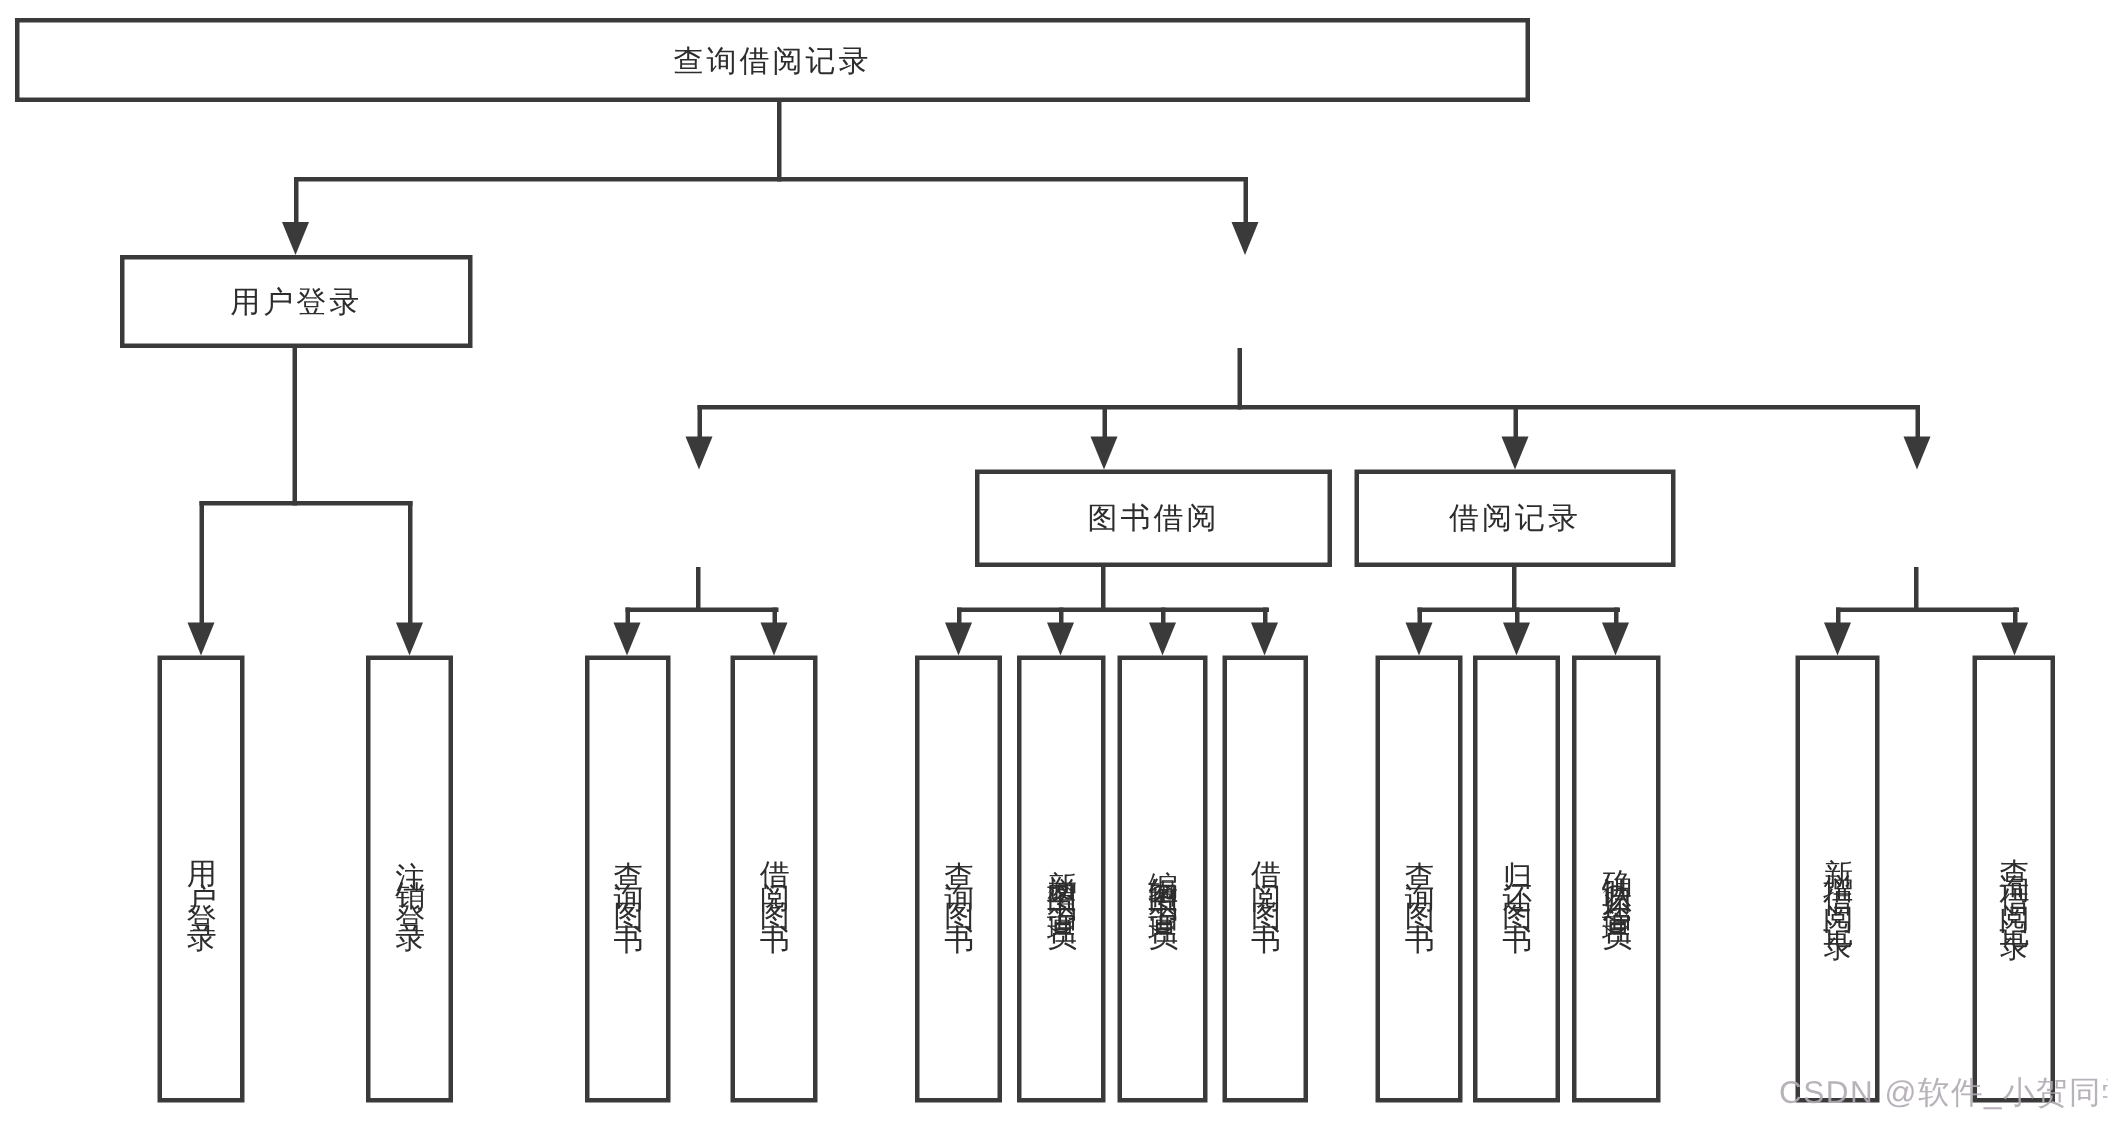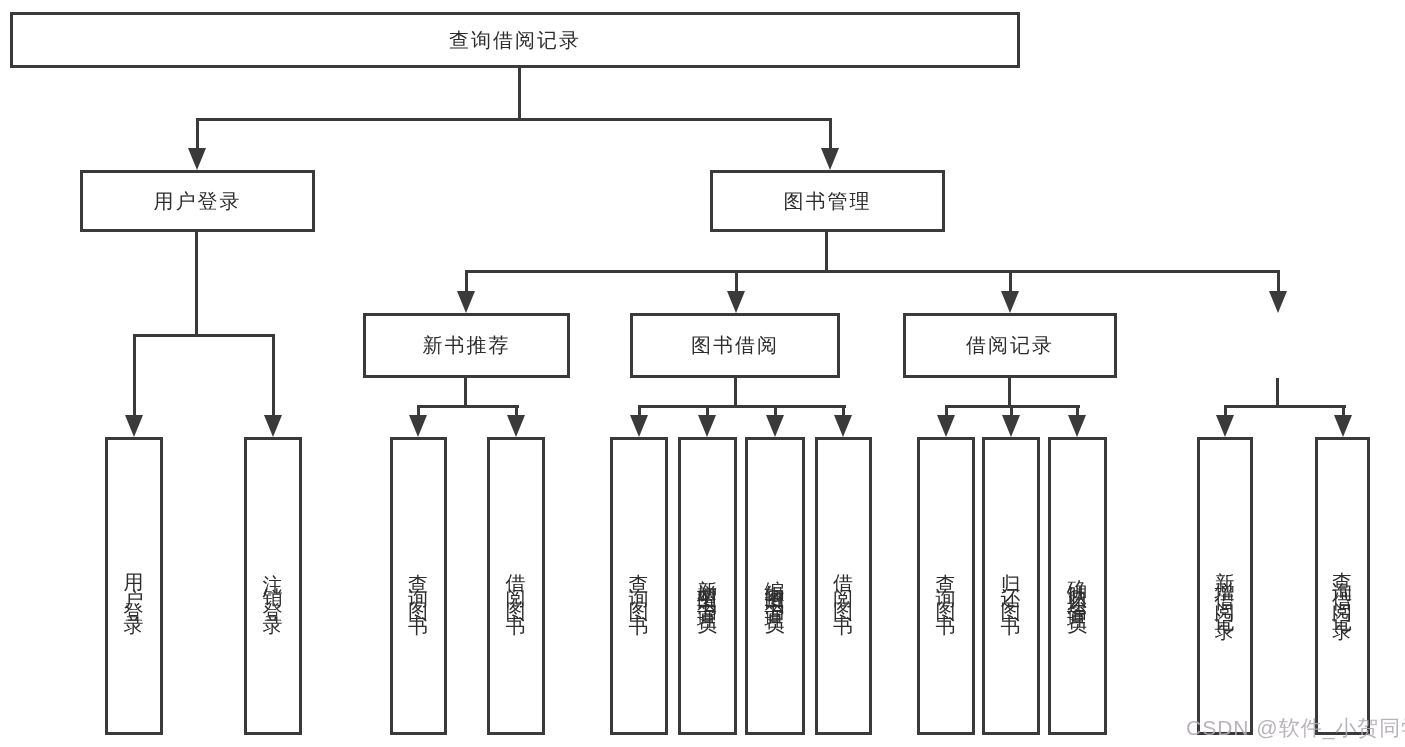--- a/index.html
+++ b/index.html
@@ -37,29 +37,23 @@
 <div class="canvas">
 
   <div class="box" style="left:10px;top:12px;width:1010px;height:56px">
     <span class="hlabel">查询借阅记录</span>
   </div>
 
   <div class="box" style="left:80px;top:170px;width:235px;height:62px">
     <span class="hlabel">用户登录</span>
   </div>
 
-  <div class="box" style="left:710px;top:170px;width:235px;height:62px">
-    <span class="hlabel">图书管理</span>
-  </div>
 
-  <div class="box" style="left:363px;top:313px;width:207px;height:65px">
-    <span class="hlabel">新书推荐</span>
-  </div>
 
-  <div class="box" style="left:630px;top:313px;width:210px;height:65px">
+  <div class="box" style="left:650px;top:313px;width:238px;height:65px">
     <span class="hlabel">图书借阅</span>
   </div>
 
   <div class="box" style="left:903px;top:313px;width:214px;height:65px">
     <span class="hlabel">借阅记录</span>
   </div>
 
 
   <div class="box vbox" style="left:105px;width:58px">
     <span class="vlabel" style="letter-spacing: 14px;">用户登录</span>

